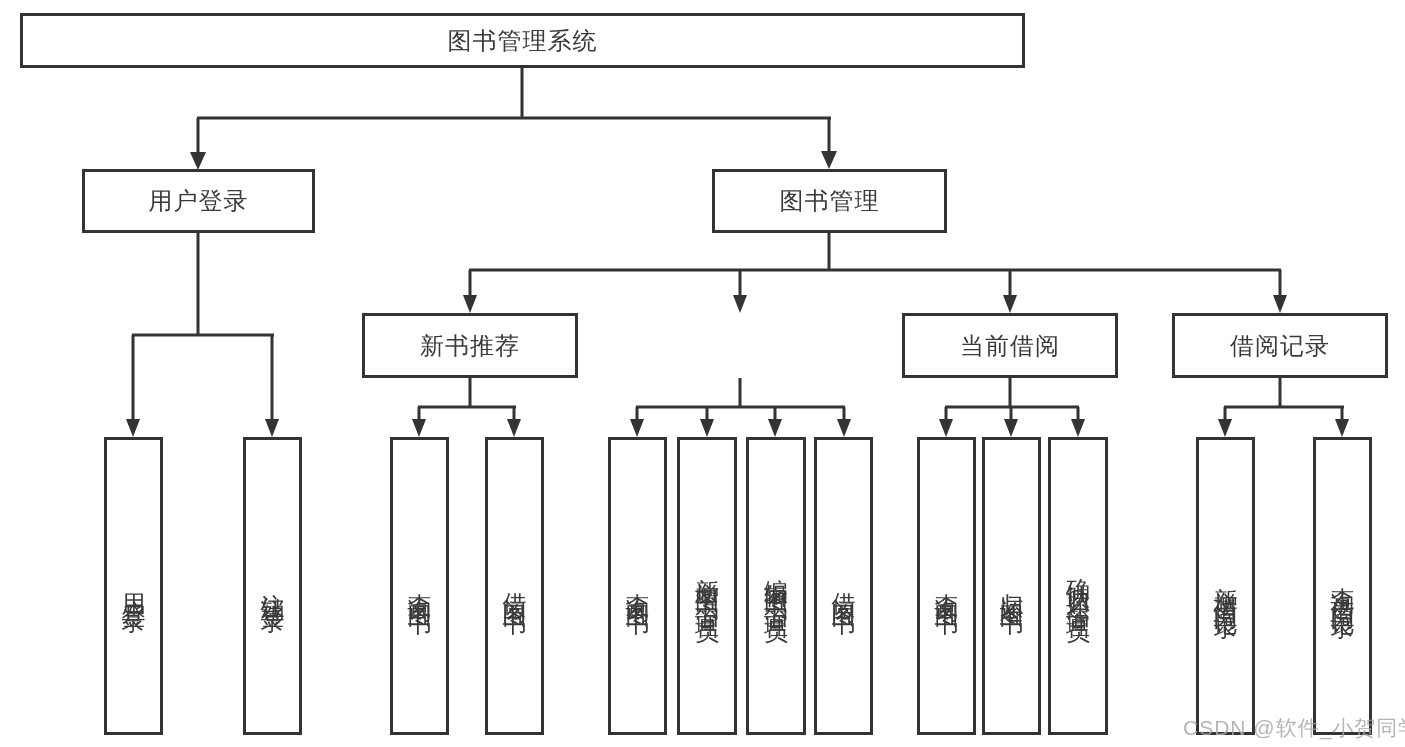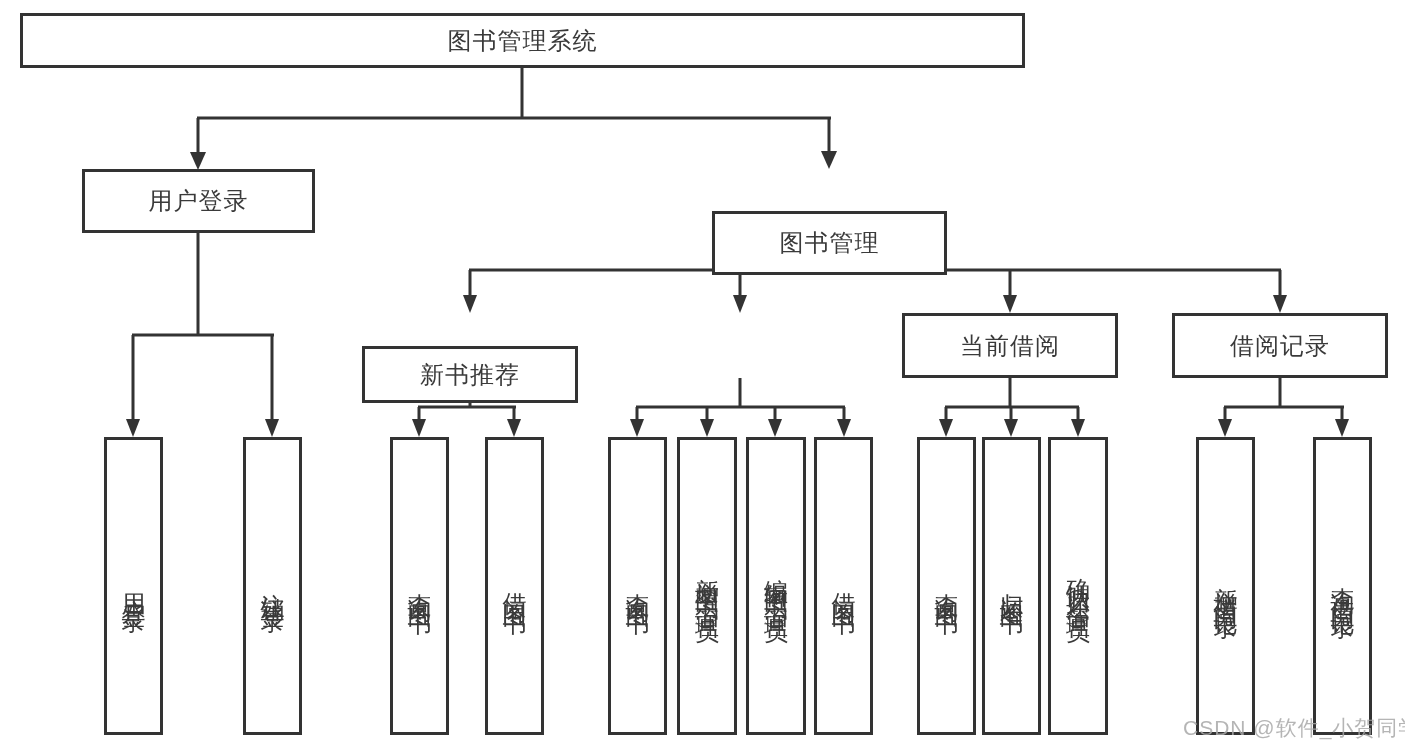--- a/index.html
+++ b/index.html
@@ -104,25 +104,25 @@
     </g>
   </svg>
 
   <div class="node" style="left:20px; top:13px; width:1005px; height:55px;">
     <span>图书管理系统</span>
   </div>
 
   <div class="node" style="left:82px; top:169px; width:233px; height:64px;">
     <span>用户登录</span>
   </div>
-  <div class="node" style="left:712px; top:169px; width:235px; height:64px;margin-top:42px;">
+  <div class="node" style="left:712px; top:169px; width:235px; height:64px;">
     <span>图书管理</span>
   </div>
 
-  <div class="node" style="left:362px; top:313px; width:216px; height:57px;margin-top:33px;">
+  <div class="node" style="left:362px; top:313px; width:216px; height:65px;">
     <span>新书推荐</span>
   </div>
   <div class="node" style="left:902px; top:313px; width:216px; height:65px;">
     <span>当前借阅</span>
   </div>
   <div class="node" style="left:1172px; top:313px; width:216px; height:65px;">
     <span>借阅记录</span>
   </div>
 
   <div class="node v" style="left:104px; top:437px; width:59px; height:298px;">

